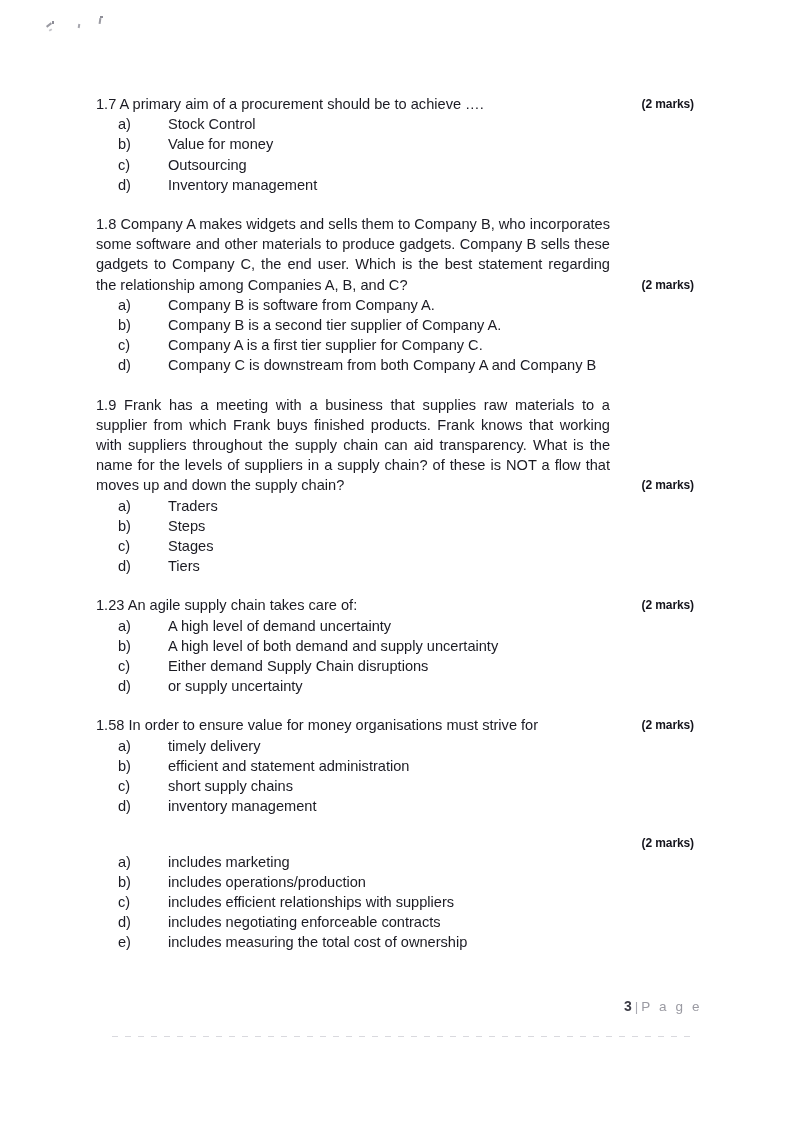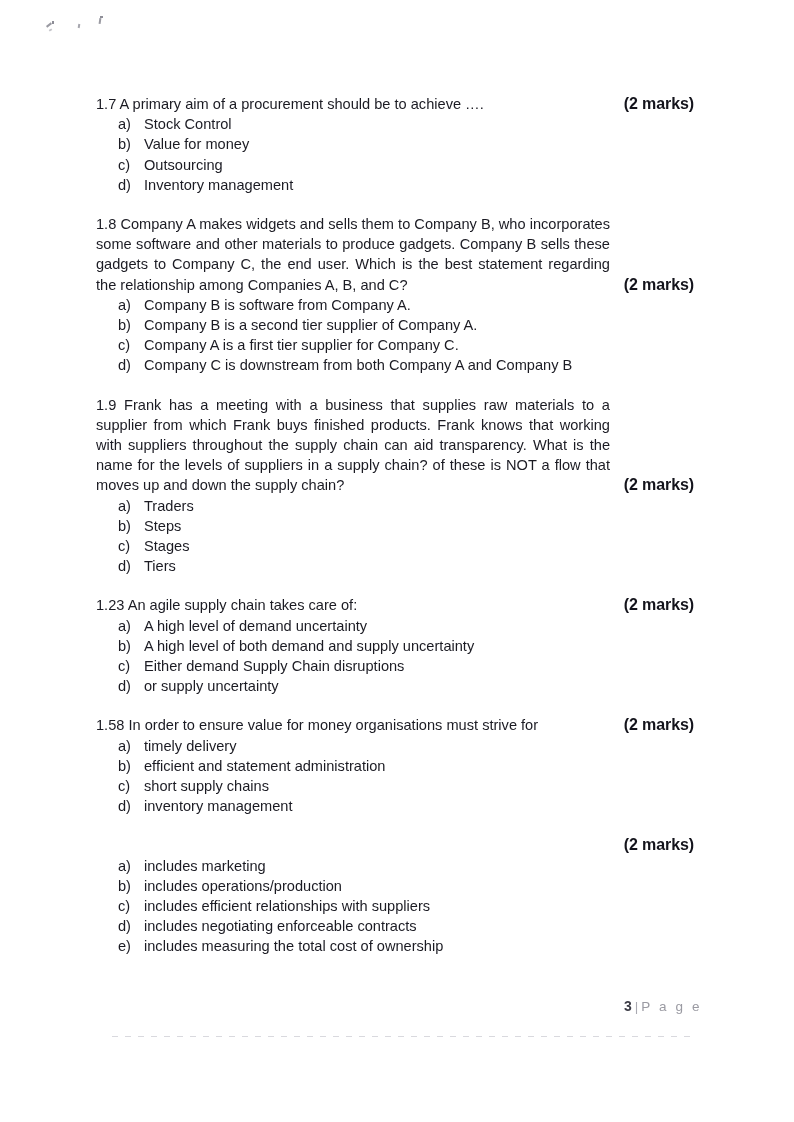--- a/index.html
+++ b/index.html
@@ -71,21 +71,21 @@
     display: block;
     padding-right: 96px;
   }
   .qhead.no-pad .qtext {
     padding-right: 0;
   }
 
   .marks {
     position: absolute;
     right: 12px;
-    font-size: 16px;
+    font-size: 12px;
     font-weight: bold;
     color: #14141c;
     white-space: nowrap;
     letter-spacing: -0.1px;
   }
   .marks.first-line { top: 0; }
   .marks.own-line {
     position: static;
     display: block;
     text-align: right;
@@ -105,20 +105,21 @@
     color: #1b1b23;
     padding-left: 22px;
   }
   .opt .letter {
     width: 26px;
     flex: 0 0 26px;
     text-align: left;
   }
   .opt .otext {
     flex: 1 1 auto;
+    margin-left: 24px;
   }
 
   .q12 .options {
     margin-top: 2px;
   }
 
   .footer-rule {
     position: absolute;
     left: 112px;
     top: 1036px;

